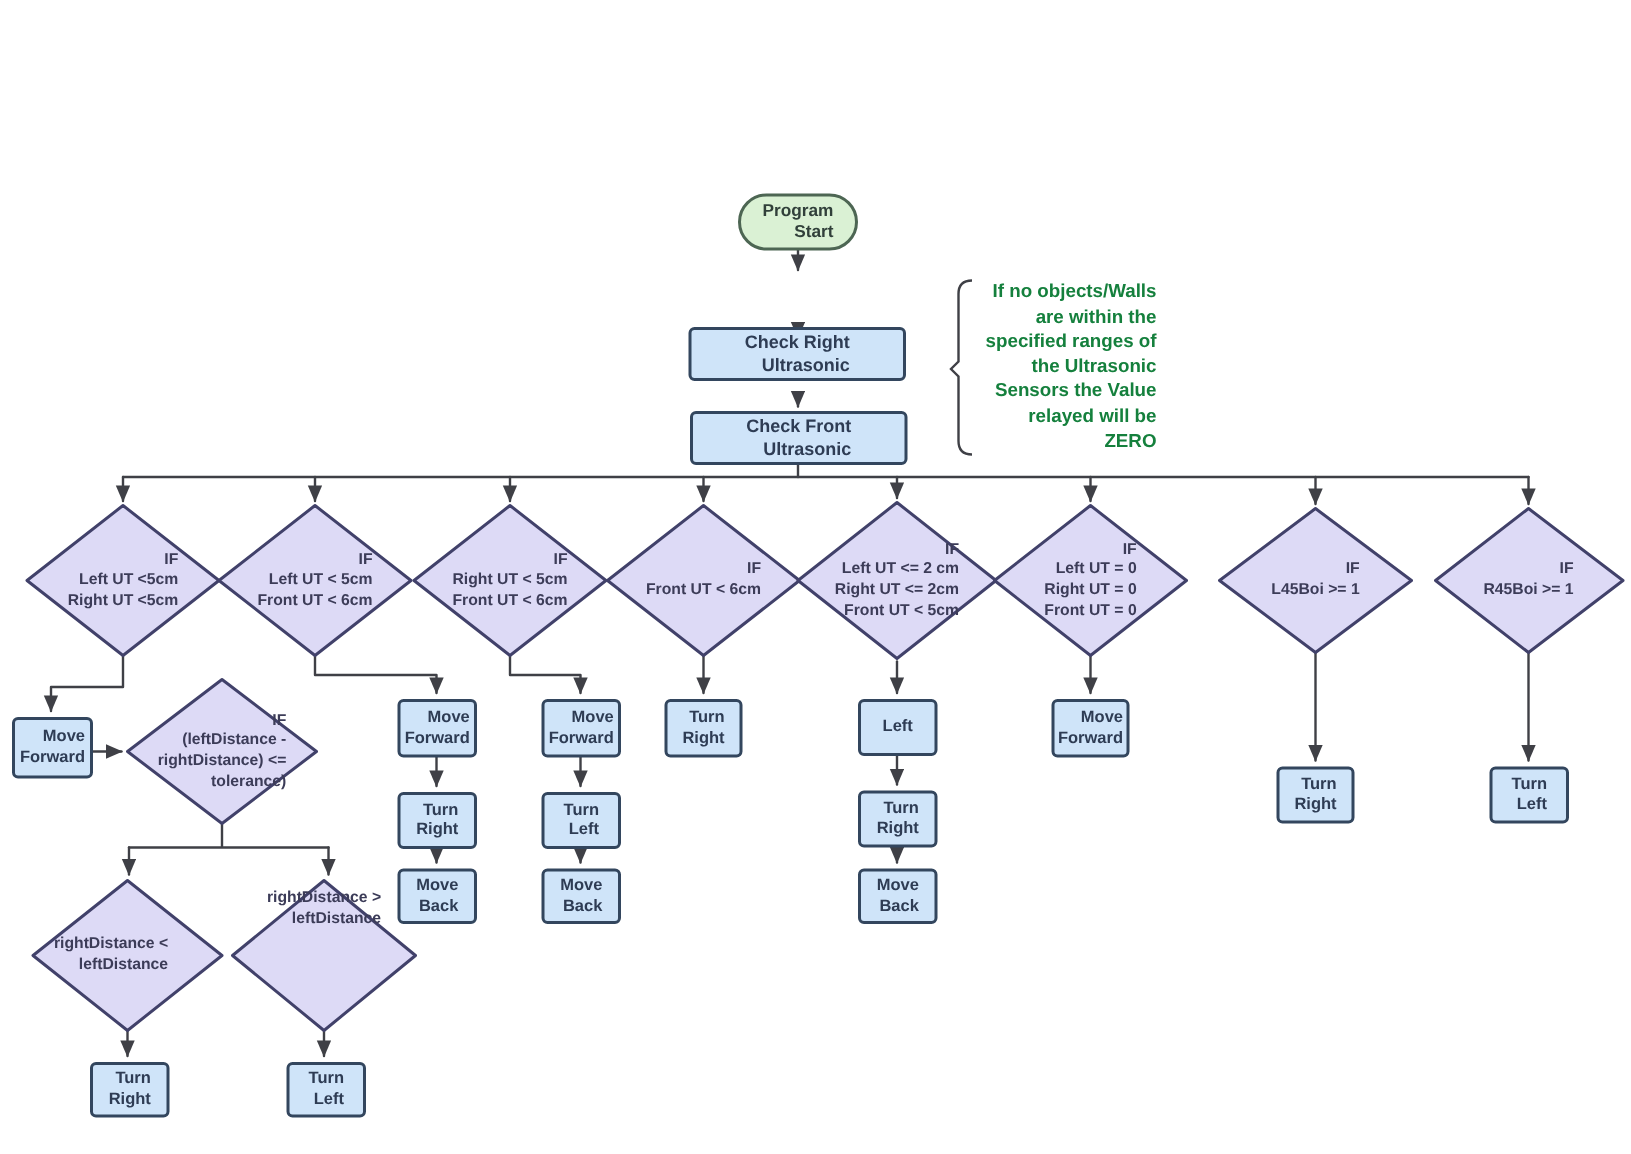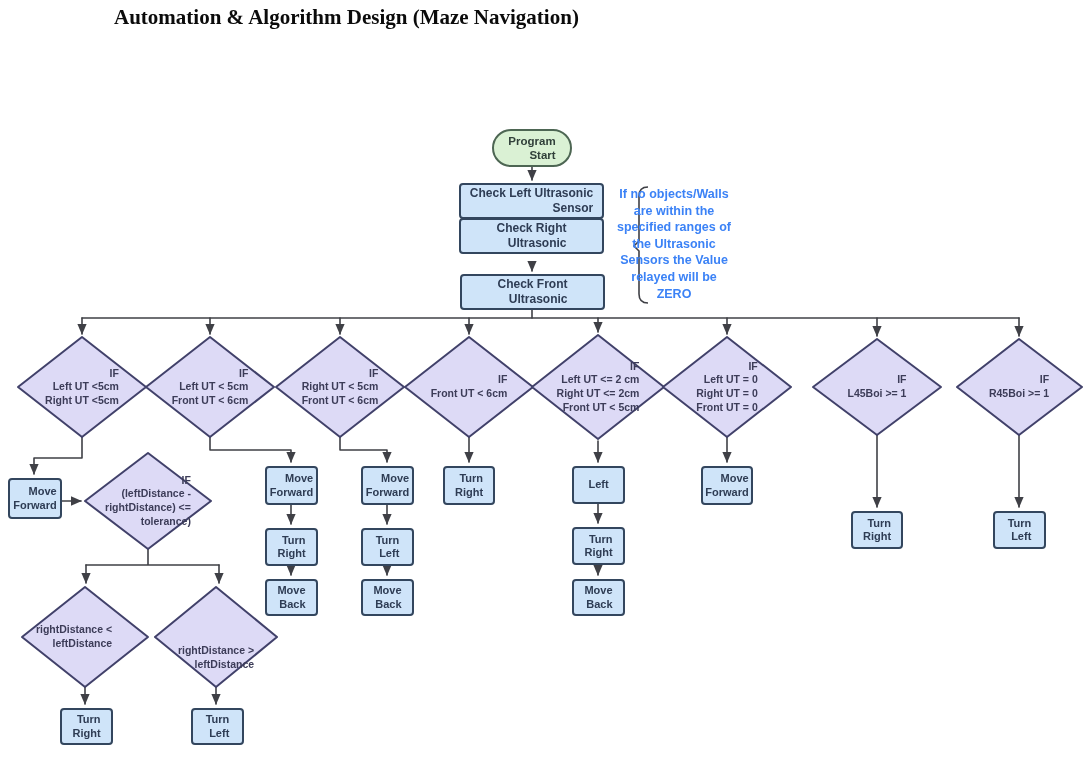--- a/index.html
+++ b/index.html
@@ -27,31 +27,30 @@
     font-size:12px;color:#2e3c54;
   }
   .action{
     background:#cfe4f9;border:2px solid#33465e;border-radius:4px;
     font-size:11px;color:#2e3c54;
   }
   .dlabel{
     background:transparent;border:none;font-size:10.5px;color:#3c3c58;line-height:1.3;
   }
   #annotation-note{
-    position:absolute;left:609px;top:186px;width:130px;z-index:2;
-    text-align:center;white-space:pre-line;font-weight:bold;
-    font-size:12.5px;line-height:16.6px;color:#3b82f6;
+    position:absolute;left:641px;top:186px;width:130px;z-index:2;
+    text-align:right;white-space:pre-line;font-weight:bold;
+    font-size:12.5px;line-height:16.6px;color:#15803d;
   }
 </style>
 </head>
 <body>
 
 <div id="canvas">
 
-  <h1 id="diagram-title">Automation &amp; Algorithm Design (Maze Navigation)</h1>
 
   <svg class="wires" width="1087" height="769" viewBox="0 0 1087 769">
     <defs>
       <marker id="arw" markerWidth="9" markerHeight="8" refX="6.5" refY="3" orient="auto">
         <path d="M0,0 L7,3 L0,6 z" fill="#3f4046"></path>
       </marker>
     </defs>
 
     <g stroke="#3f4046" stroke-width="1.6" fill="none" stroke-linejoin="round" stroke-linecap="round">
 
@@ -111,22 +110,20 @@
       <polygon points="148,453 211,501 148,549 85,501"></polygon>
       <polygon points="85,587 148,637 85,687 22,637"></polygon>
       <polygon points="216,587 277,637 216,687 155,637"></polygon>
     </g>
 
     <path d="M648,187 Q639,187 639,196 L639,241 L634,246 L639,251 L639,294 Q639,303 648,303" fill="none" stroke="#3f4046" stroke-width="1.6"></path>
   </svg>
 
   <div class="node terminator" style="left:492px;top:129px;width:80px;height:38px">Program
 Start</div>
-  <div class="node process" style="left:459px;top:183px;width:145px;height:36px">Check Left Ultrasonic
-Sensor</div>
   <div class="node process" style="left:459px;top:218px;width:145px;height:36px">Check Right
 Ultrasonic</div>
   <div class="node process" style="left:460px;top:274px;width:145px;height:36px">Check Front
 Ultrasonic</div>
 
   <div id="annotation-note">If no objects/Walls
 are within the
 specified ranges of
 the Ultrasonic
 Sensors the Value
@@ -155,21 +152,21 @@
   <div class="node dlabel" style="left:817px;top:342px;width:120px;height:90px">IF
 L45Boi &gt;= 1</div>
   <div class="node dlabel" style="left:959px;top:342px;width:120px;height:90px">IF
 R45Boi &gt;= 1</div>
   <div class="node dlabel" style="left:88px;top:456px;width:120px;height:90px">IF
 (leftDistance -
 rightDistance) &lt;=
 tolerance)</div>
   <div class="node dlabel" style="left:14px;top:597px;width:120px;height:80px">rightDistance &lt;
 leftDistance</div>
-  <div class="node dlabel" style="left:156px;top:618px;width:120px;height:80px">rightDistance &gt;
+  <div class="node dlabel" style="left:156px;top:566px;width:120px;height:80px">rightDistance &gt;
 leftDistance</div>
 
   <div class="node action" style="left:8px;top:478px;width:54px;height:41px">Move
 Forward</div>
 
   <div class="node action" style="left:265px;top:466px;width:53px;height:39px">Move
 Forward</div>
   <div class="node action" style="left:265px;top:528px;width:53px;height:38px">Turn
 Right</div>
   <div class="node action" style="left:265px;top:579px;width:53px;height:37px">Move

